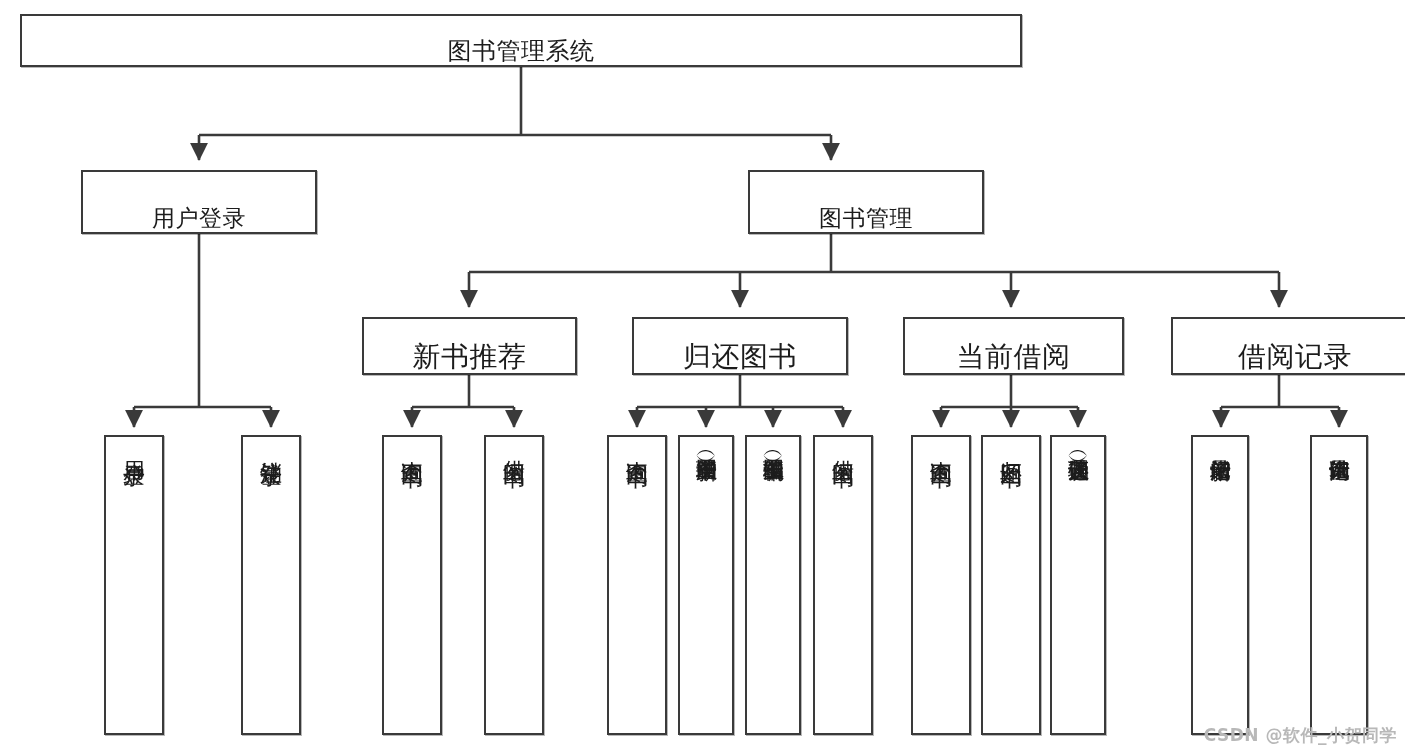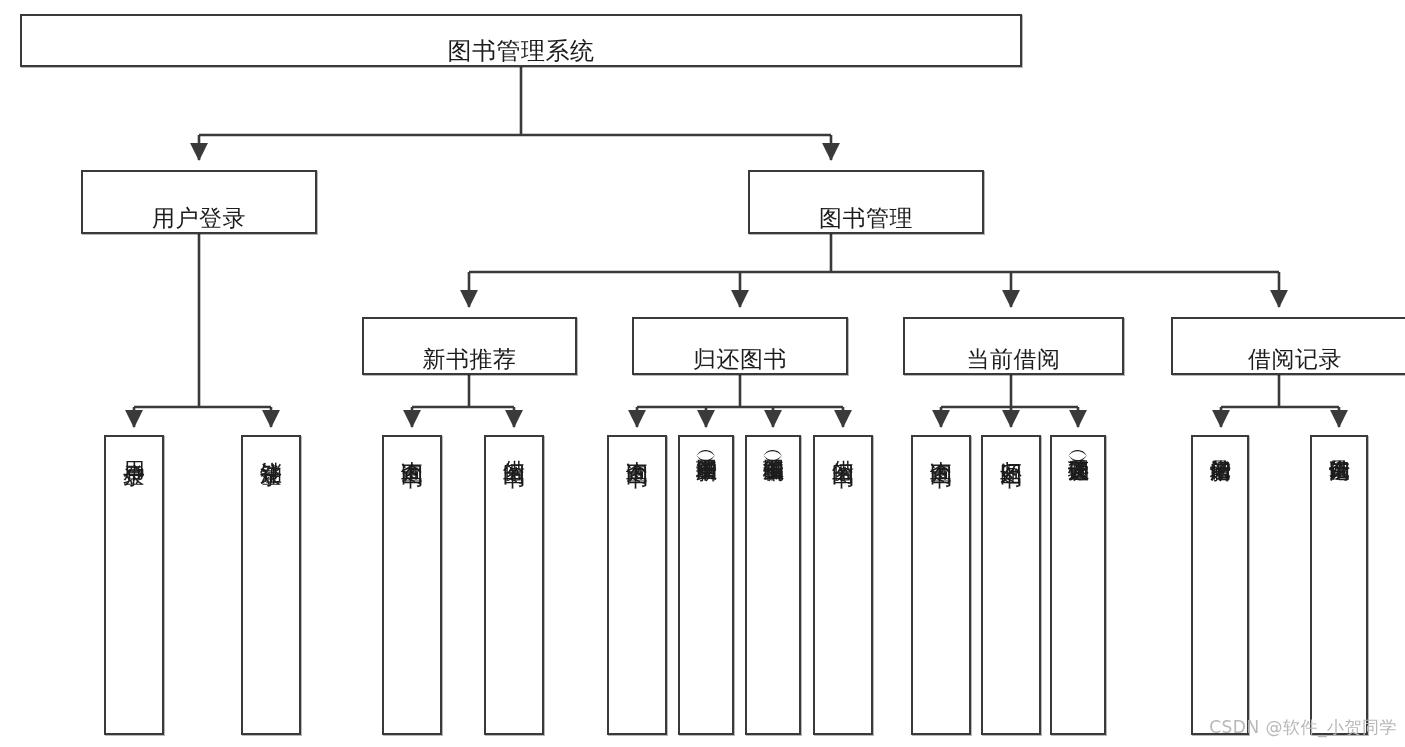--- a/index.html
+++ b/index.html
@@ -41,21 +41,21 @@
   }
   .node-label {
     display: block;
     text-align: center;
     line-height: 1.18;
     letter-spacing: 0.5px;
     white-space: nowrap;
   }
   .node.root .node-label { font-size: 24px; }
   .node.level2 .node-label { font-size: 23px; }
-  .node.level3 .node-label { font-size: 23px; font-family: Liberation Serif, serif; }
+  .node.level3 .node-label { font-size: 28px; font-family: Liberation Serif, serif; }
 
   .node.leaf {
     align-items: flex-start;
     justify-content: center;
     padding-top: 6px;
   }
   .node.leaf .node-label {
     writing-mode: vertical-rl;
     text-orientation: upright;
     font-size: 22px;
@@ -63,26 +63,27 @@
     letter-spacing: 2px;
     white-space: nowrap;
   }
   .node.leaf.tall .node-label {
     font-size: 21px;
     letter-spacing: 0px;
   }
   #watermark {
     position: absolute;
     right: 8px;
-    bottom: 8px;
+    bottom: 0;
     font-size: 17px;
     color: #b8b8b8;
     letter-spacing: 0.5px;
     z-index: 3;
     white-space: nowrap;
+    font-weight: bold;
   }
 </style>
 </head>
 <body>
 
 <div id="diagram-root">
 
   <svg id="connectors" viewBox="0 0 1405 747" width="1405" height="747" aria-hidden="true">
     <defs>
       <marker id="arrow" viewBox="0 0 10 10" refX="9.5" refY="5" markerWidth="7" markerHeight="7" orient="auto-start-reverse">

